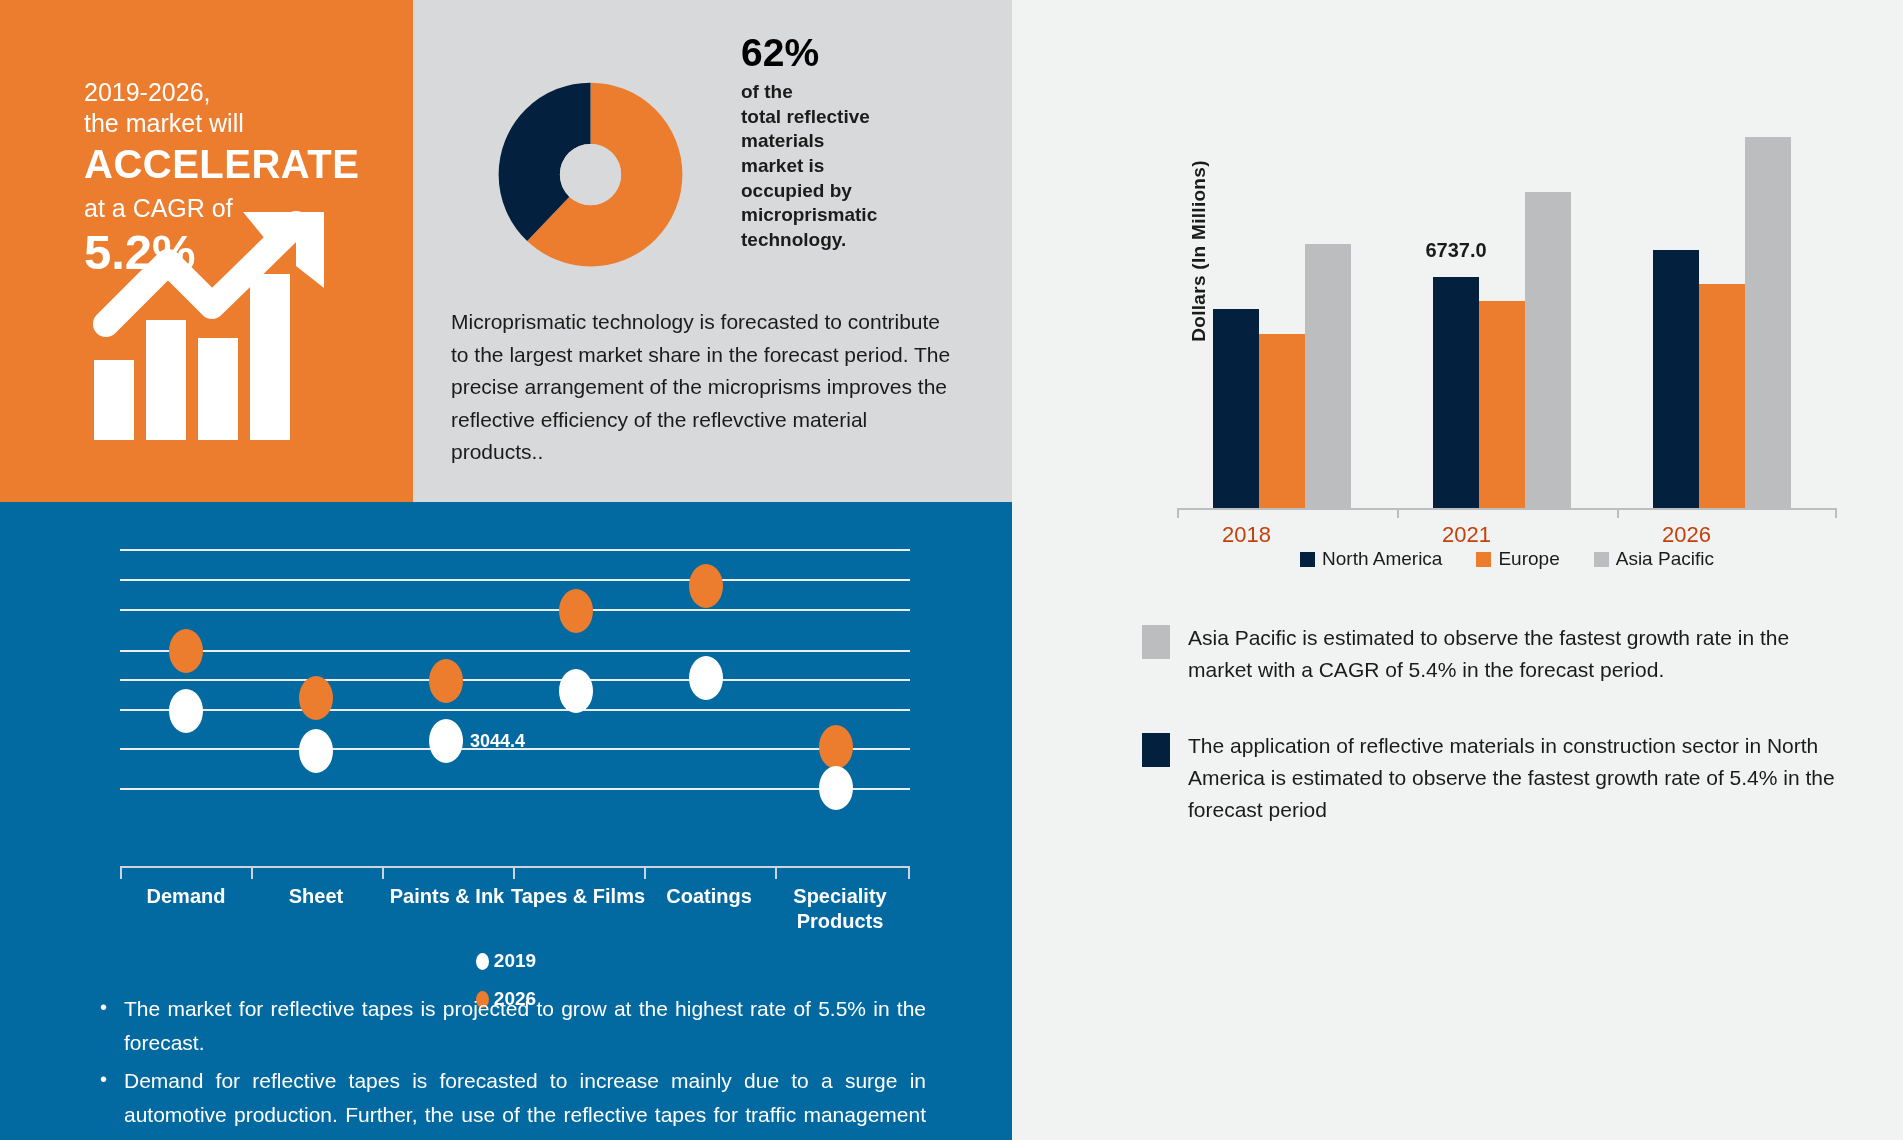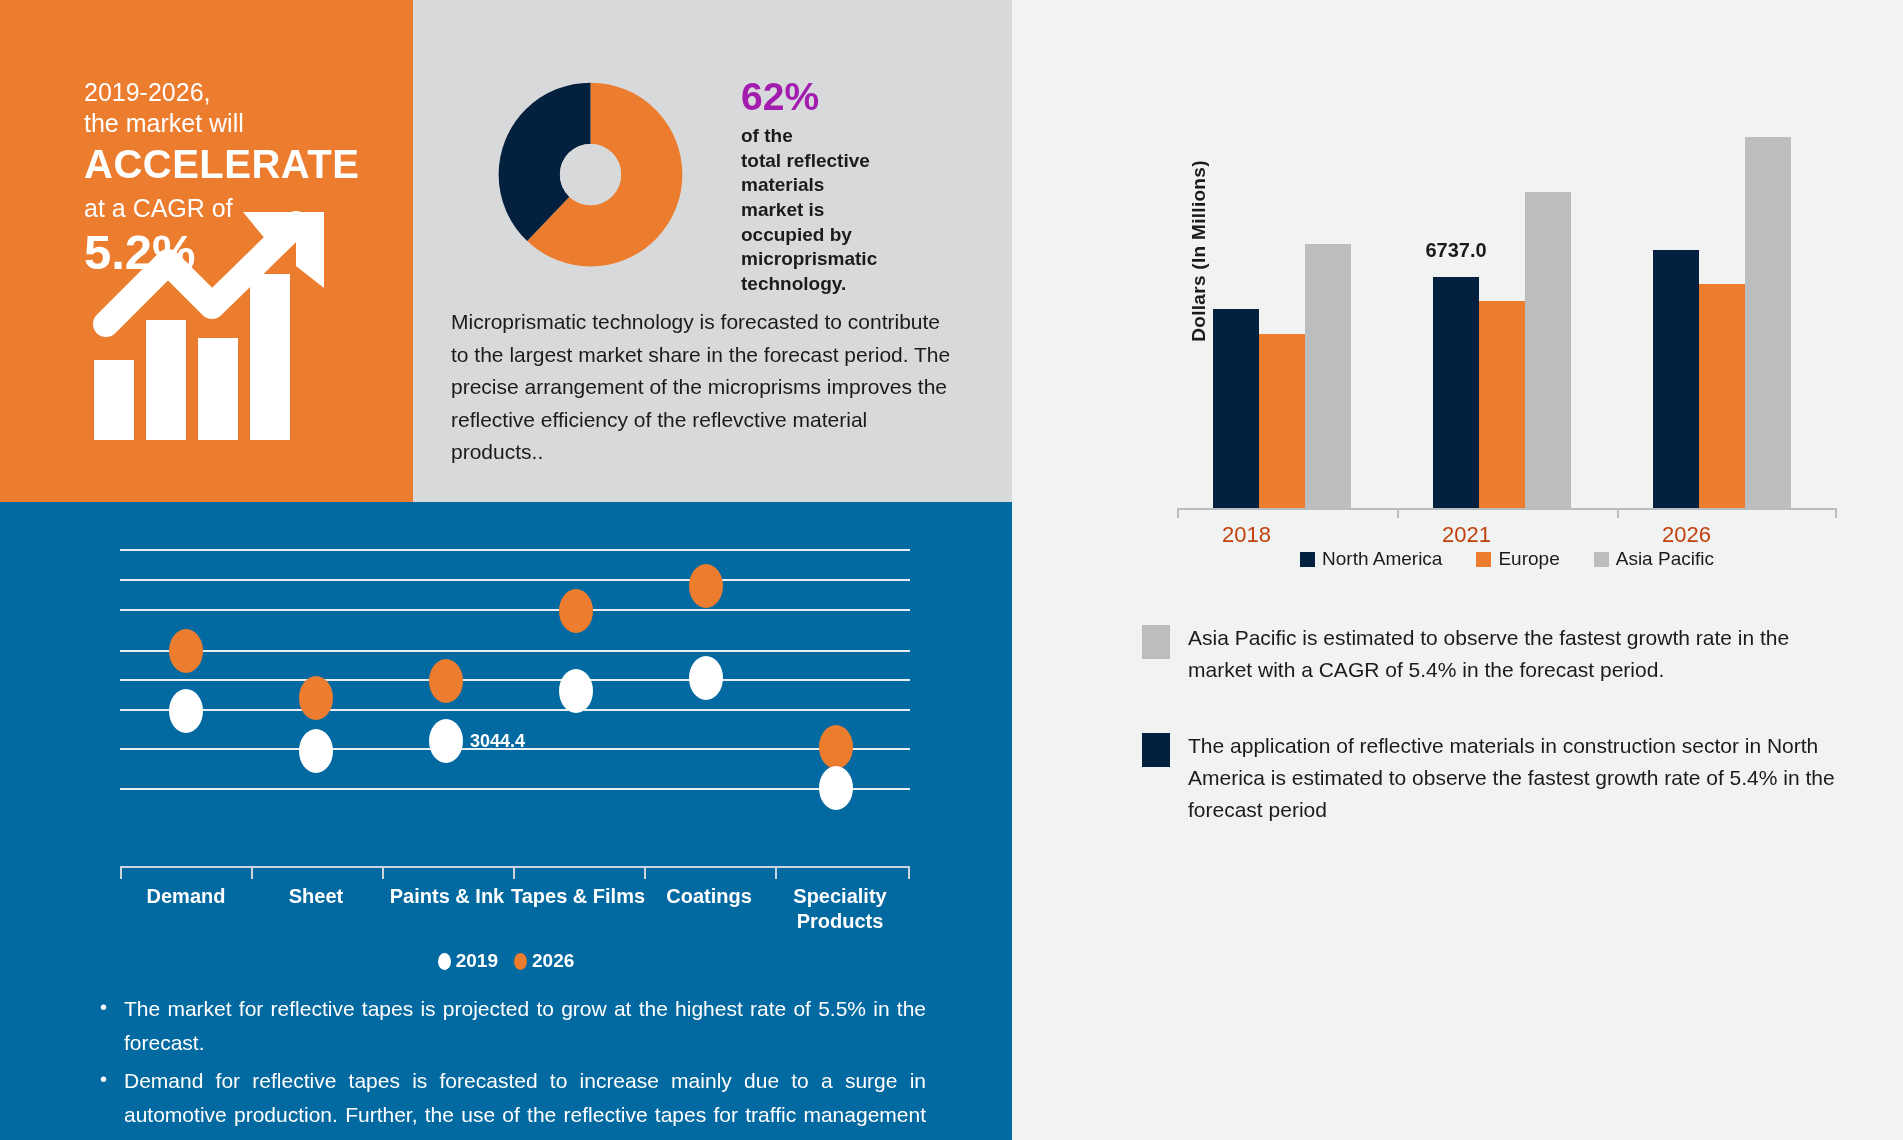--- a/index.html
+++ b/index.html
@@ -30,21 +30,21 @@
   
   #gray-panel{
     position:absolute; left:413px; top:0; width:599px; height:502px;
     background:#d8d9da;
   }
   #donut-wrap{ position:absolute; left:55px; top:52px; width:245px; height:245px; }
   #pct-block{
     position:absolute; left:328px; top:32px; width:190px;
     color:#1b1b1b; font-weight:bold; line-height:1.30;
   }
-  #pct-block .pct{ color:#a21caf; font-size:39px; line-height:1.1; display:block; margin-bottom:5px;margin-top:44px; }
+  #pct-block .pct{ color:#000000; font-size:39px; line-height:1.1; display:block; margin-bottom:5px; }
   #pct-block .cap{ font-size:19px; display:block; }
   #micro-para{
     position:absolute; left:38px; top:306px; width:510px;
     font-size:21px; color:#1b1b1b; line-height:1.55;
   }
 
   
   #navy-panel{
     position:absolute; left:0; top:502px; width:1012px; height:638px;
     background:#0369a1;
@@ -65,21 +65,21 @@
   .axis-line{ position:absolute; left:0; top:0; width:790px; height:2px; background:#ccd4dd; }
   .axis-tick{ position:absolute; top:0; width:2px; height:13px; background:#ccd4dd; }
   #dot-cat-labels{ position:absolute; left:120px; top:382px; width:790px; height:60px; }
   .cat-label{
     position:absolute; top:0; text-align:center; color:#ffffff;
     font-size:20px; font-weight:bold; line-height:1.25;
     transform:translateX(-50%); width:150px;
   }
   #dot-legend{
     position:absolute; left:0; top:448px; width:1012px;
-    display:flex; justify-content:center; align-items:center; gap:16px;
+    display:flex; justify-content:center; align-items:center; gap:16px;flex-direction:column;
   }
   .leg-item{ display:flex; align-items:center; gap:5px; color:#fff; font-size:19px; font-weight:bold; }
   .leg-dot{ width:13px; height:17px; border-radius:50%; display:inline-block; }
 
   #navy-bullets{
     position:absolute; left:96px; top:490px; width:830px; color:#ffffff;
     font-size:21px; line-height:1.62;
   }
   #navy-bullets li{ list-style:none; position:relative; padding-left:28px; margin-bottom:4px; text-align:justify; }
   #navy-bullets li:before{

